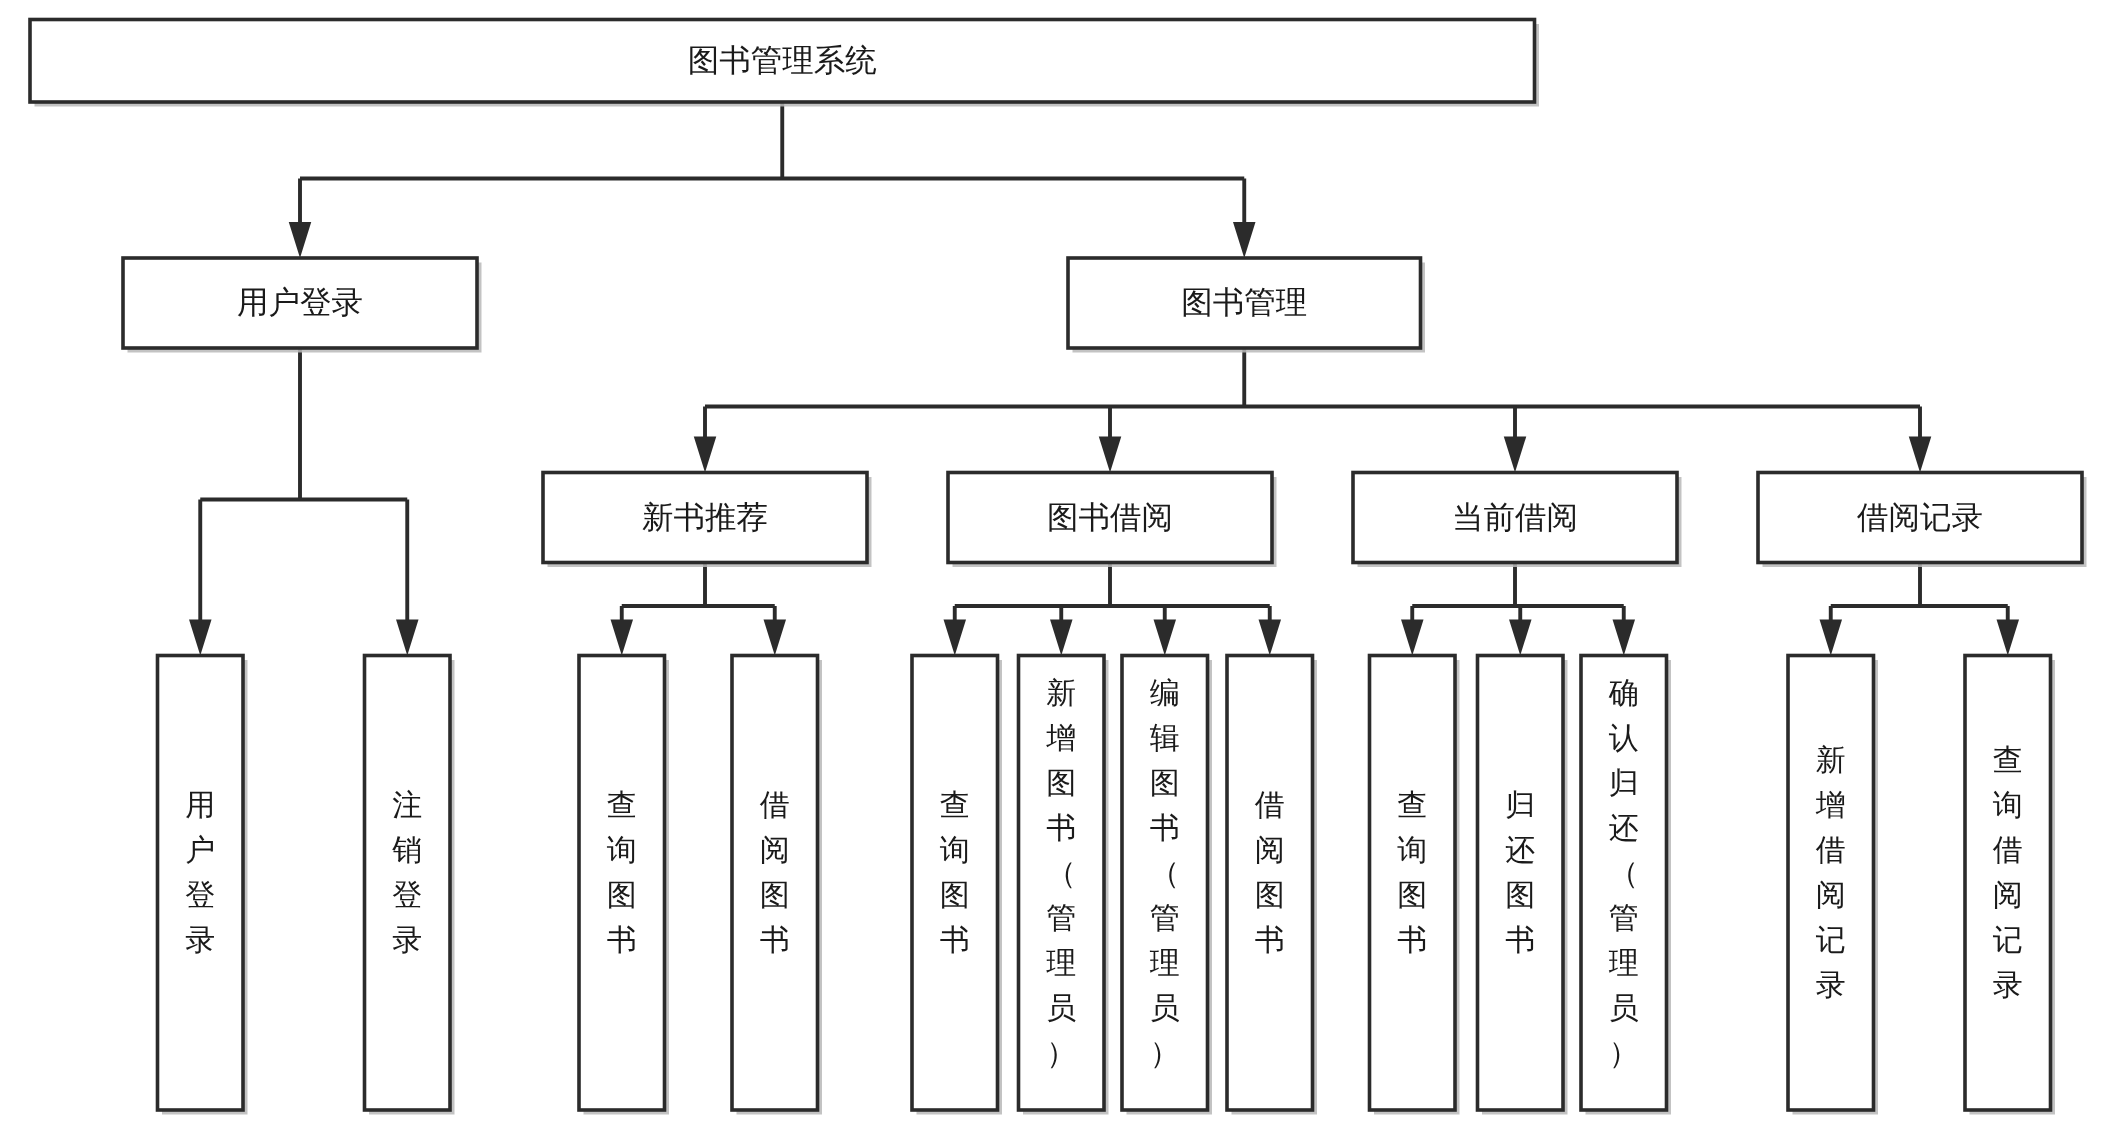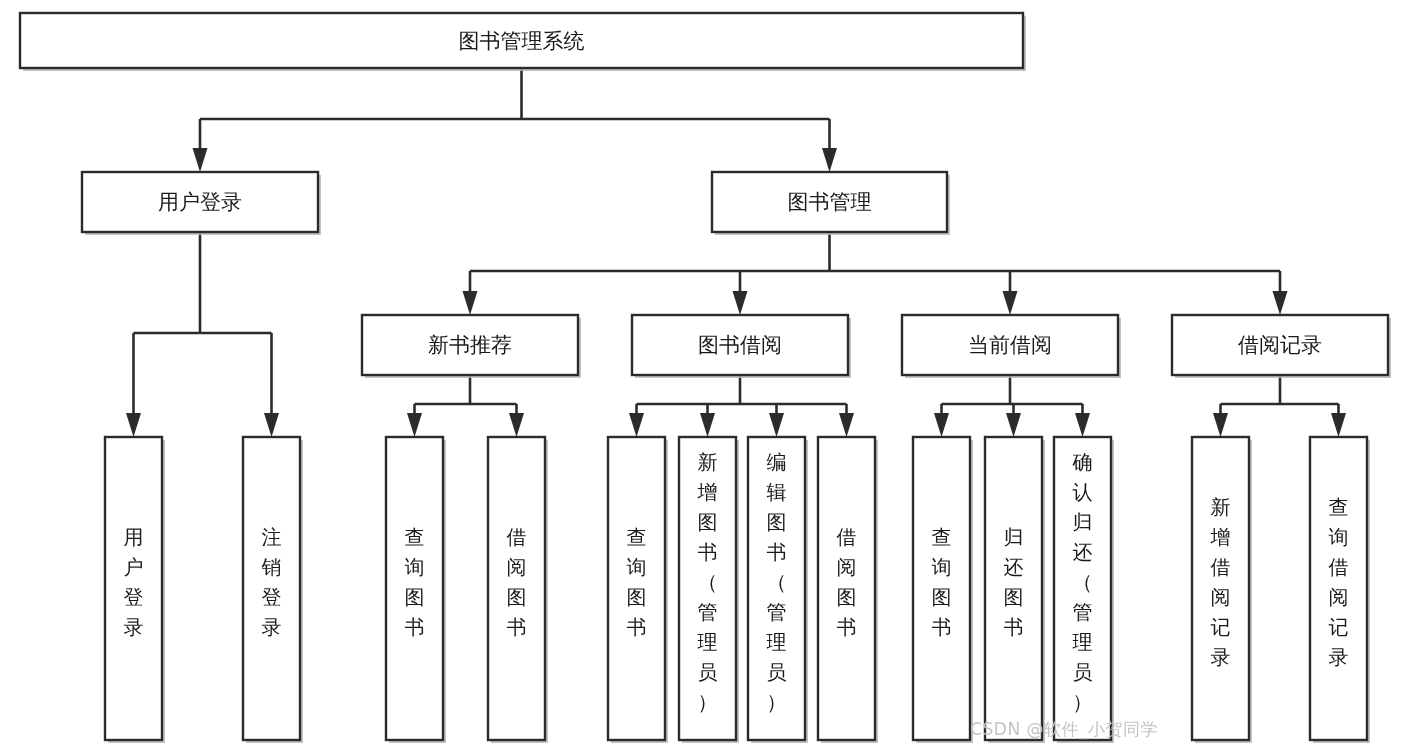--- a/index.html
+++ b/index.html
@@ -228,14 +228,13 @@
           <rect x="1192" y="437" width="57" height="303" class="node-box"></rect>
           <text x="1220.5" y="513.5" class="leaf-label"><tspan x="1220.5" y="513.5">新</tspan><tspan x="1220.5" y="543.5">增</tspan><tspan x="1220.5" y="573.5">借</tspan><tspan x="1220.5" y="603.5">阅</tspan><tspan x="1220.5" y="633.5">记</tspan><tspan x="1220.5" y="663.5">录</tspan></text>
         </g>
         <g>
           <rect x="1313" y="440" width="57" height="303" class="node-box-shadow"></rect>
           <rect x="1310" y="437" width="57" height="303" class="node-box"></rect>
           <text x="1338.5" y="513.5" class="leaf-label"><tspan x="1338.5" y="513.5">查</tspan><tspan x="1338.5" y="543.5">询</tspan><tspan x="1338.5" y="573.5">借</tspan><tspan x="1338.5" y="603.5">阅</tspan><tspan x="1338.5" y="633.5">记</tspan><tspan x="1338.5" y="663.5">录</tspan></text>
         </g>
       </g>
   </svg>
-  <div class="watermark-text">CSDN @软件_小贺同学</div>
 </div>
 
 </body></html>

